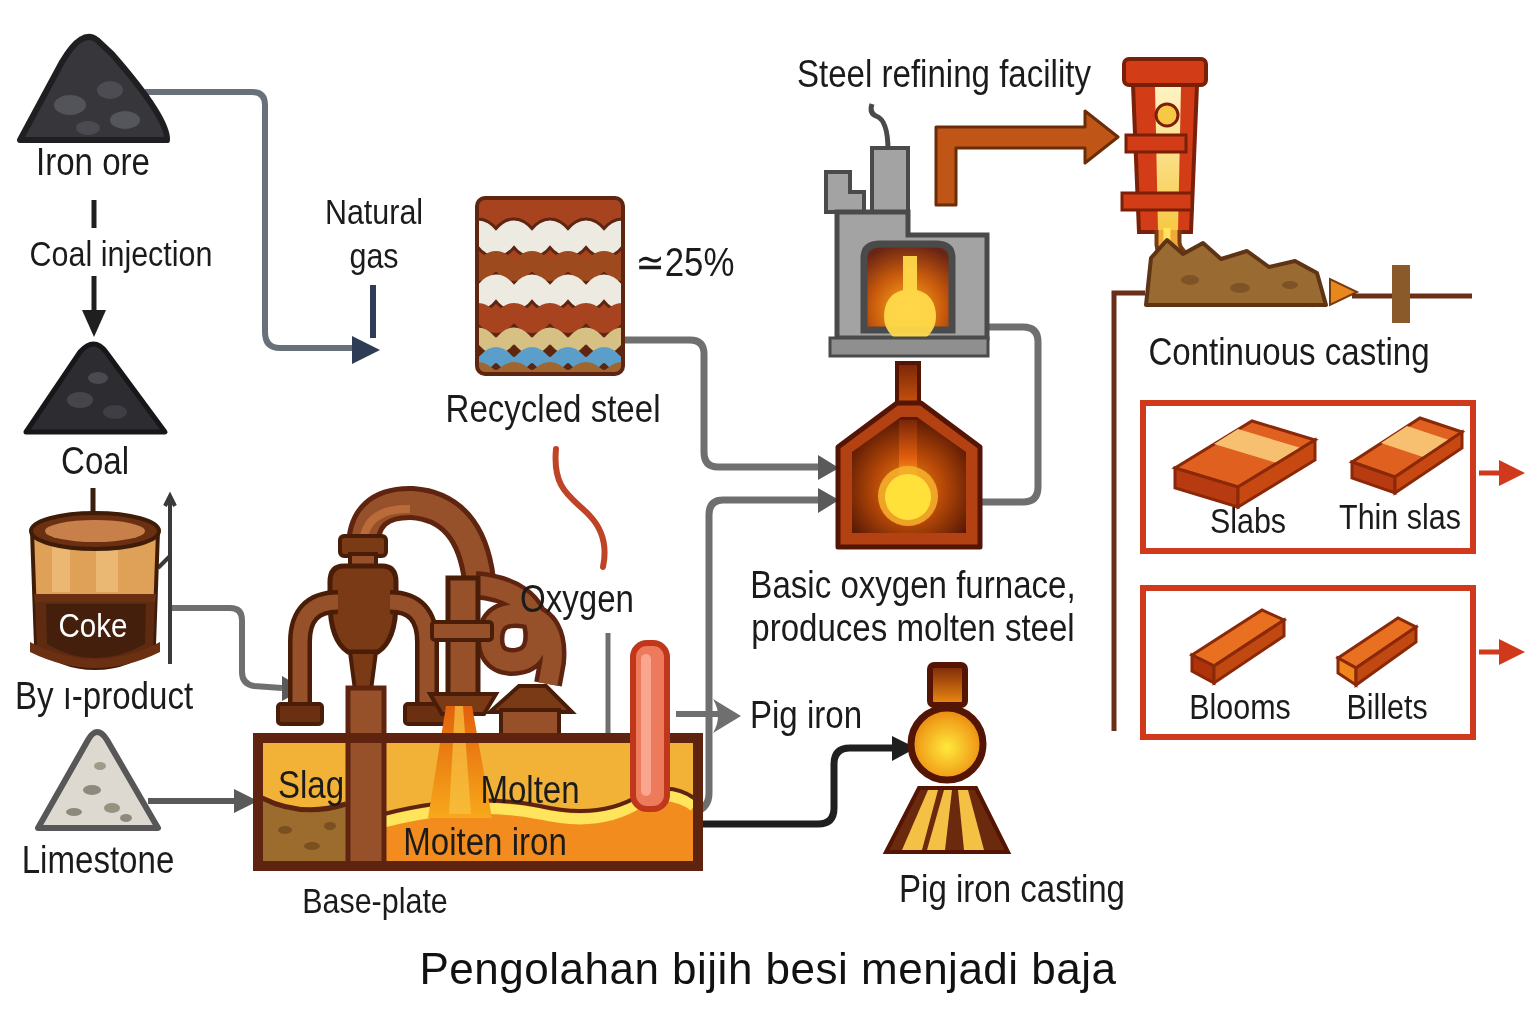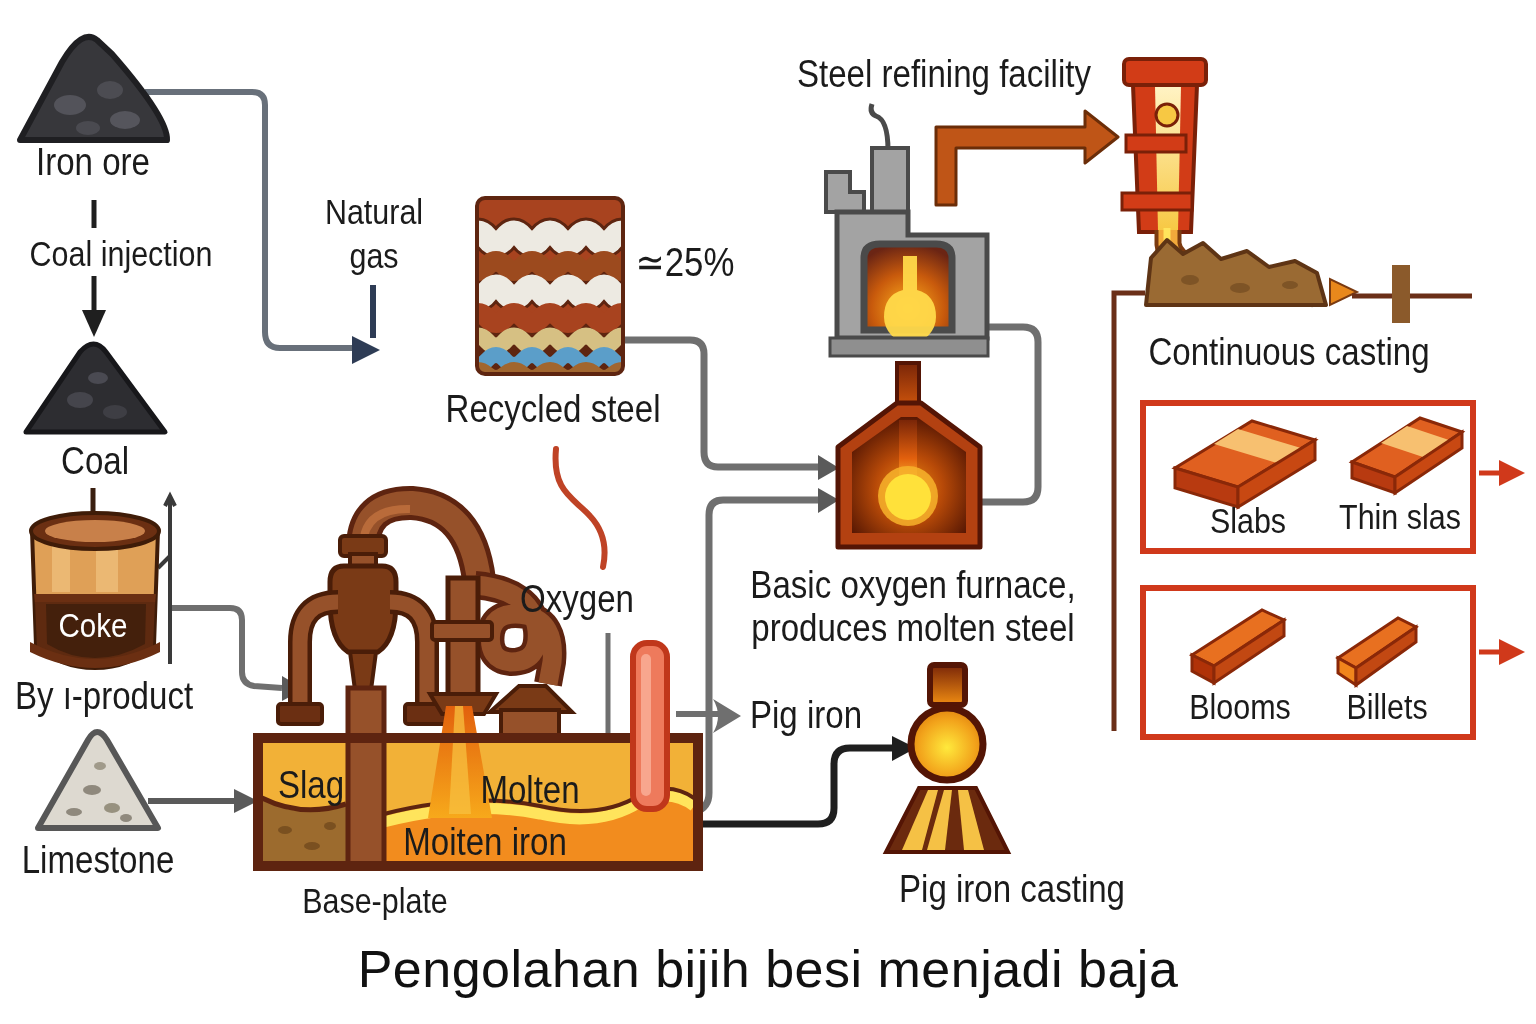--- a/index.html
+++ b/index.html
@@ -5,21 +5,21 @@
   html,body{margin:0;padding:0;background:#ffffff;}
   .stage{position:relative;width:1536px;height:1024px;background:#ffffff;overflow:hidden;
          font-family:"Liberation Sans",sans-serif;}
   .stage svg{position:absolute;left:0;top:0;}
   .lbl{position:absolute;transform:translate(-50%,-50%) scaleX(.87);white-space:nowrap;
        color:#1b1b1b;font-size:38px;line-height:1.05;text-align:center;}
   .lbl.small{font-size:35px;}
   .lbl.white{color:#ffffff;font-size:34px;}
   .lbl.pct{font-size:40px;}
   .title{position:absolute;transform:translate(-50%,-50%);white-space:nowrap;
-         color:#111;font-size:52px;letter-spacing:.5px;}
+         color:#111;font-size:44px;letter-spacing:.5px;}
 </style>
 </head>
 <body>
 
 <div class="stage">
 
 <svg width="1536" height="1024" viewBox="0 0 1536 1024">
   <defs>
     <radialGradient id="bofGlow" cx="50%" cy="62%" r="65%">
       <stop offset="0%" stop-color="#f08a12"></stop>

